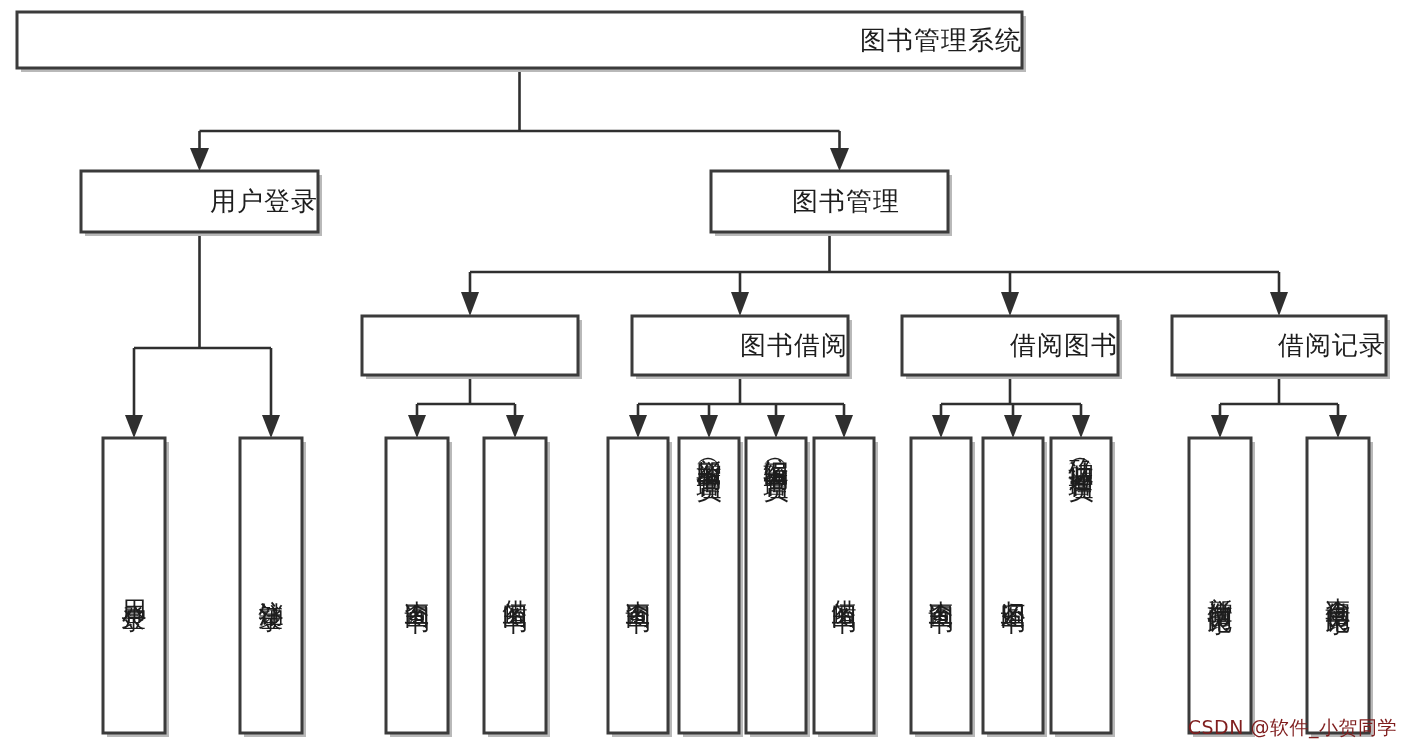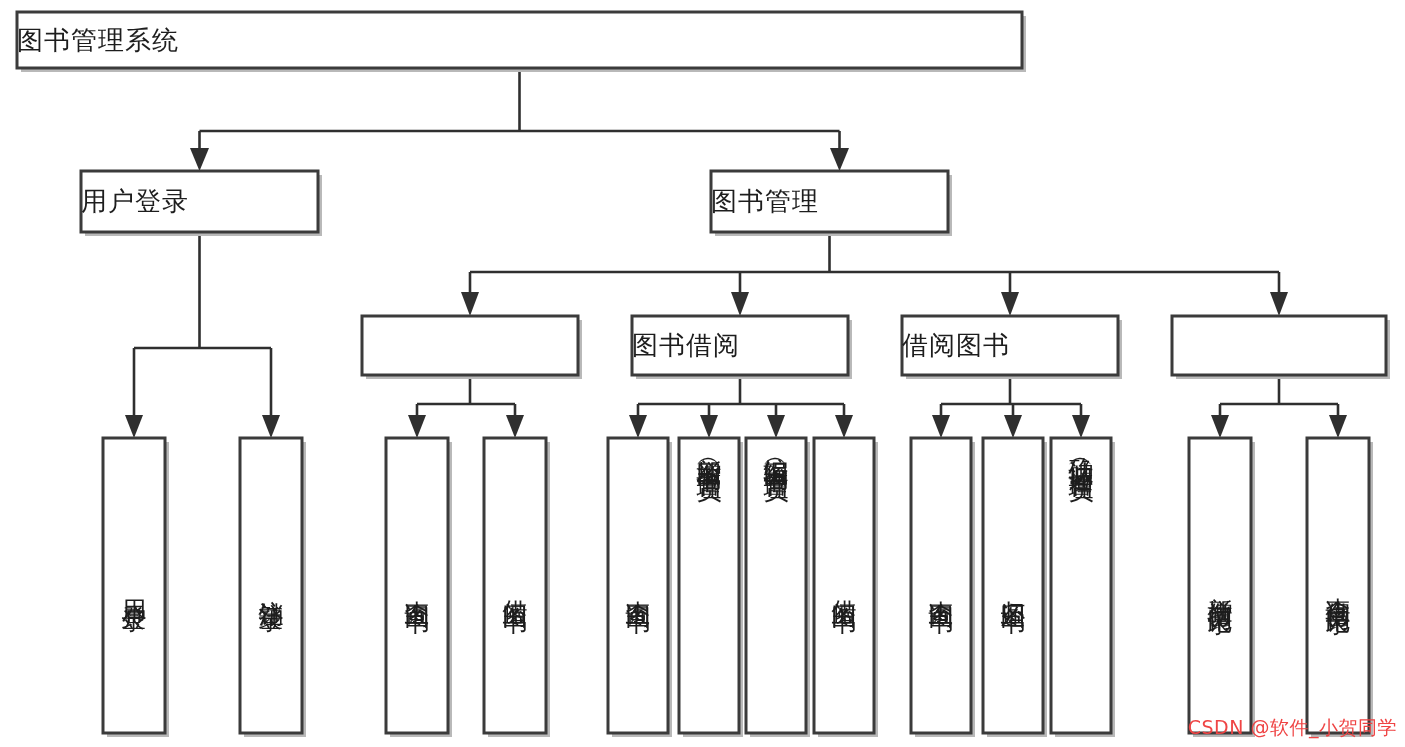--- a/index.html
+++ b/index.html
@@ -58,37 +58,37 @@
     font-size: 25px;
     line-height: 1;
     color: #1d1d1d;
     letter-spacing: 3px;
     white-space: nowrap;
   }
   .hlabel-wrap {
     position: absolute;
     display: flex;
     align-items: center;
-    justify-content: flex-start;
+    justify-content: flex-end;
     pointer-events: none;
   }
   .hlabel-text {
     font-family: "DejaVu Sans", "Liberation Sans", sans-serif;
     font-size: 26px;
     color: #1d1d1d;
     letter-spacing: 1px;
     white-space: nowrap;
   }
   #watermark {
     position: absolute;
     right: 8px;
     bottom: 6px;
     font-family: "DejaVu Sans", "Liberation Sans", sans-serif;
     font-size: 19px;
-    color: #ef4444;
+    color: #7f1d1d;
     letter-spacing: 0.5px;
     white-space: nowrap;
     pointer-events: none;
   }
 </style>
 </head>
 <body>
 
 <div id="diagram-root">
 
@@ -234,20 +234,23 @@
 
 
   <div class="hlabel-wrap" style="left:632px; top:316px; width:216px; height:59px;">
     <span class="hlabel-text">图书借阅</span>
   </div>
 
   <div class="hlabel-wrap" style="left:902px; top:316px; width:216px; height:59px;">
     <span class="hlabel-text">借阅图书</span>
   </div>
 
+  <div class="hlabel-wrap" style="left:1172px; top:316px; width:214px; height:59px;">
+    <span class="hlabel-text">借阅记录</span>
+  </div>
 
   <div class="vlabel-wrap" style="left:103px; top:438px; width:62px; height:295px;">
     <span class="vlabel-text">用户登录</span>
   </div>
   <div class="vlabel-wrap" style="left:240px; top:438px; width:62px; height:295px;">
     <span class="vlabel-text">注销登录</span>
   </div>
   <div class="vlabel-wrap" style="left:386px; top:438px; width:62px; height:295px;">
     <span class="vlabel-text">查询图书</span>
   </div>

